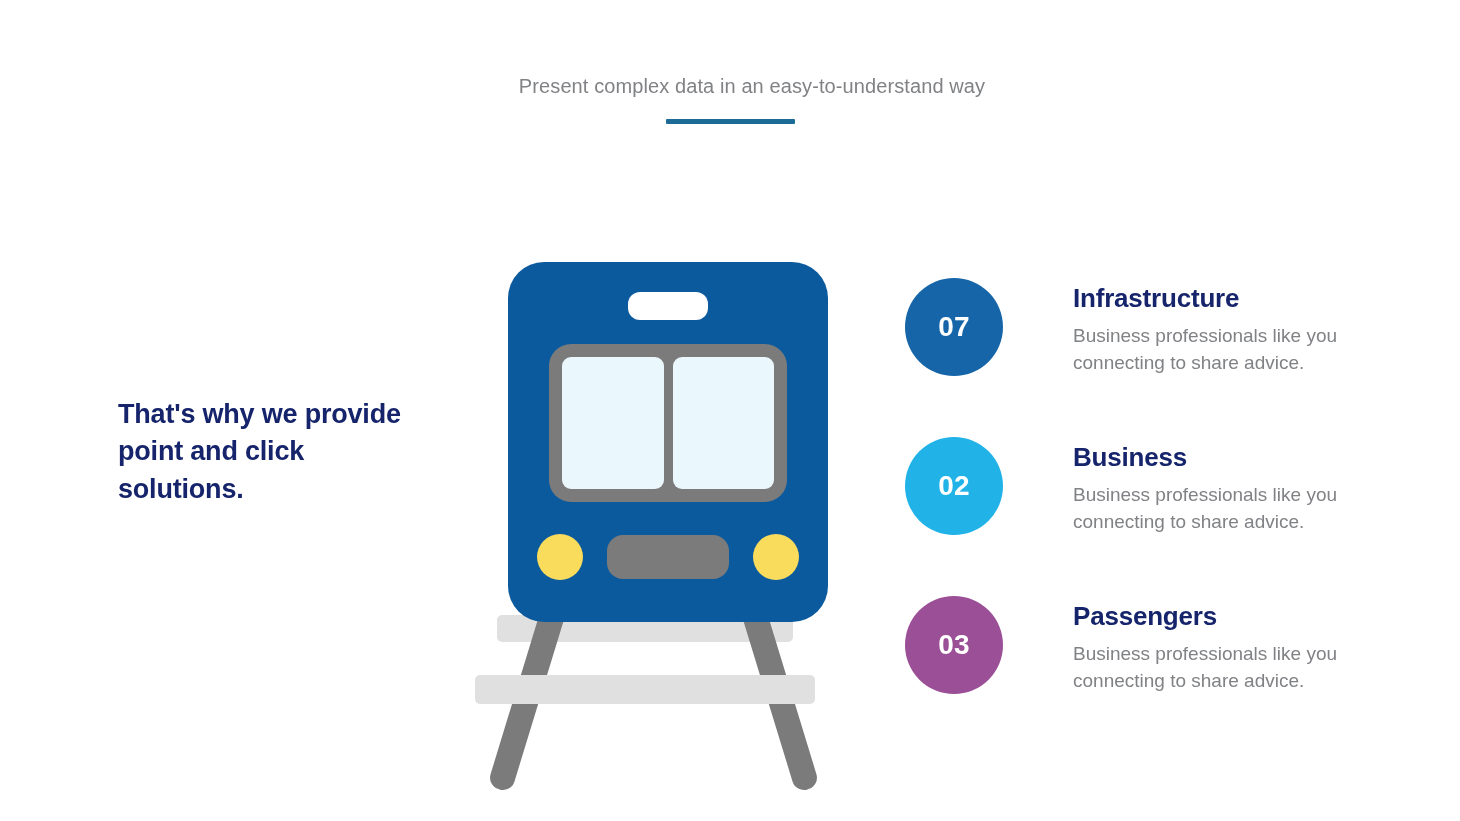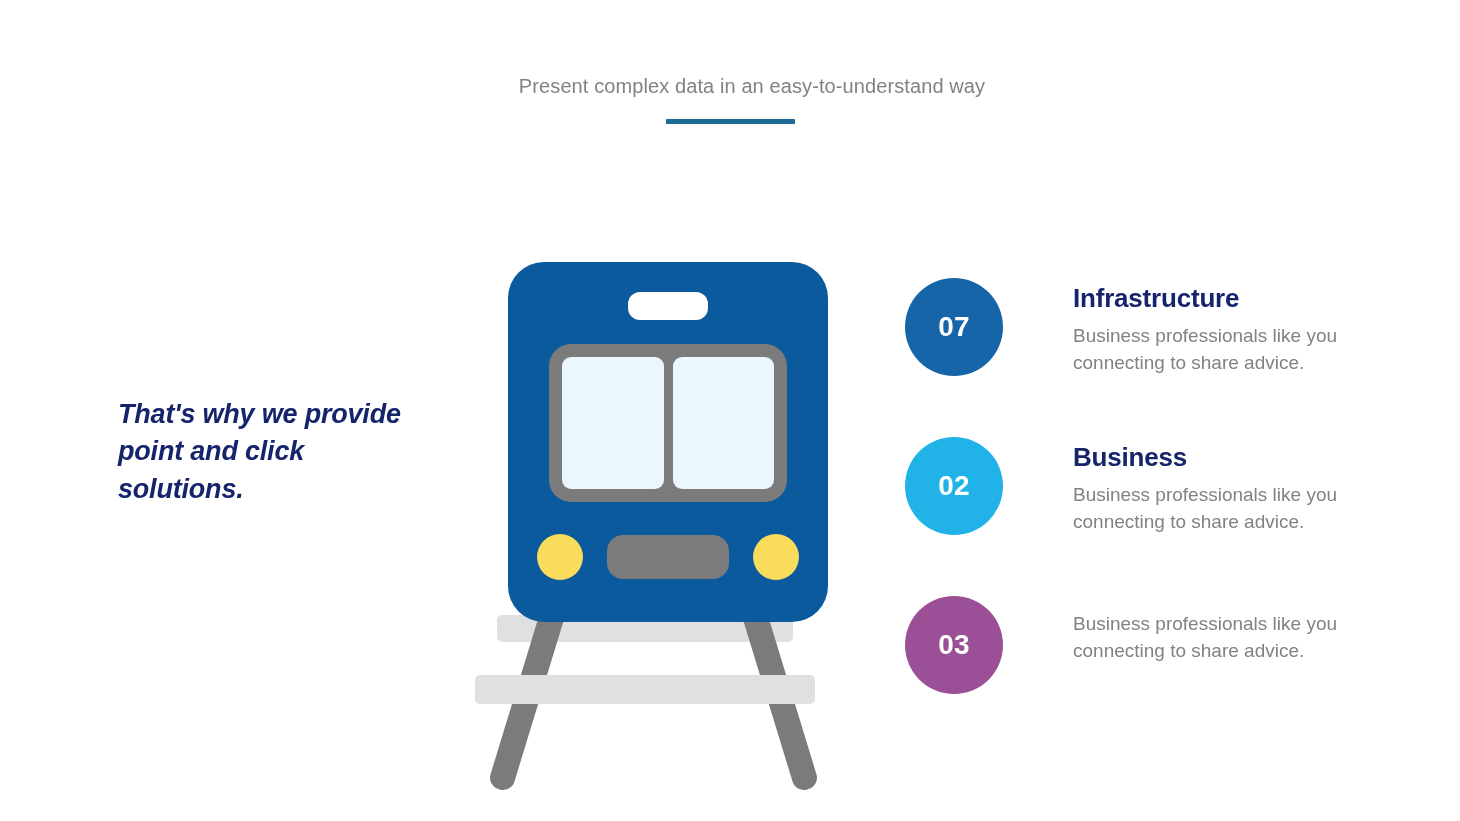--- a/index.html
+++ b/index.html
@@ -57,21 +57,20 @@
   .statement {
     position: absolute;
     left: 118px;
     top: 396px;
     width: 300px;
     font-size: 27px;
     line-height: 1.38;
     font-weight: bold;
     color: #16246b;
     letter-spacing: -0.2px;
-    font-style: italic;
   }
 
   
   .train-illustration {
     position: absolute;
     left: 470px;
     top: 250px;
     width: 400px;
     height: 530px;
   }
@@ -272,18 +271,19 @@
       <div class="badge" style="background: rgb(33, 179, 232);">02</div>
       <div class="item-text">
         <h2 class="item-title">Business</h2>
         <p class="item-desc">Business professionals like you connecting to share advice.</p>
       </div>
     </div>
 
     <div class="list-item">
       <div class="badge" style="background: rgb(155, 79, 150);">03</div>
       <div class="item-text">
+        <h2 class="item-title">Passengers</h2>
         <p class="item-desc">Business professionals like you connecting to share advice.</p>
       </div>
     </div>
 
   </div>
 </div>
 
 </body></html>

